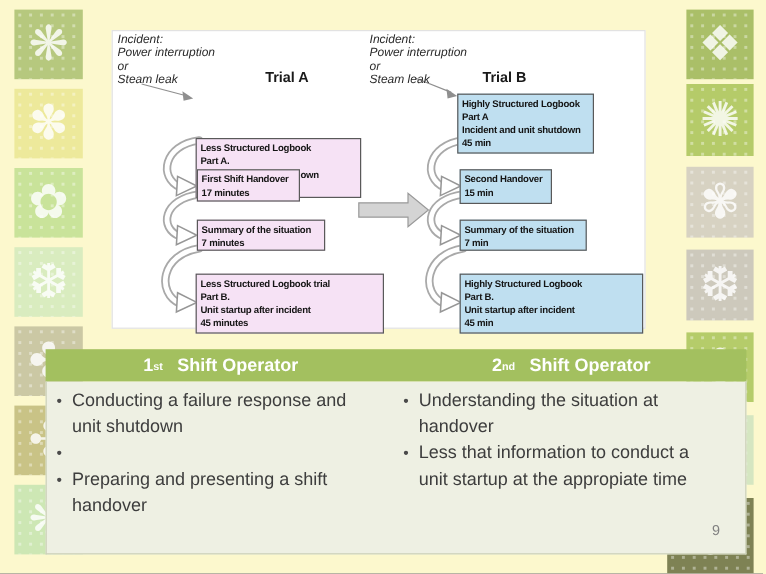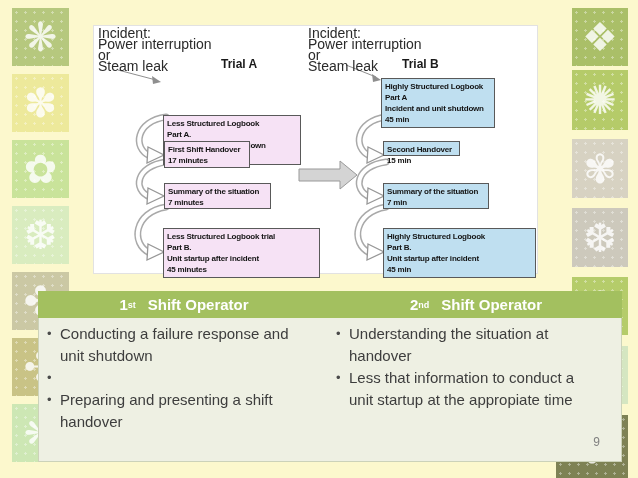--- a/index.html
+++ b/index.html
@@ -15,21 +15,21 @@
     background-image:radial-gradient(rgba(255,255,255,.38) 1.2px, transparent 1.4px);
     background-size:9px 9px;
   }
   
   .panel{
     position:absolute;left:93px;top:25px;width:445px;height:249px;
     background:var(--panel,#fff);border:1px solid #e2e2e2;z-index:2;box-sizing:border-box;
   }
   .overlay{position:absolute;left:0;top:0;width:445px;height:249px;}
   .incident{
-    position:absolute;font-size:14px;line-height:11px;color:#2a2a2a;white-space:pre-line;
+    position:absolute;font-size:10px;line-height:11px;color:#2a2a2a;white-space:pre-line;font-style:italic;
   }
   .trial-title{
     position:absolute;width:90px;text-align:left;font-size:12px;font-weight:bold;color:#1a1a1a;
   }
   .box{
     position:absolute;box-sizing:border-box;border:1px solid var(--box_border,#595959);
     padding:2px 3px;font-size:8px;font-weight:bold;line-height:11px;color:#141414;
     white-space:pre-line;letter-spacing:-0.2px;overflow:visible;
   }
   .box.pink{background:var(--trial_a_box,#f6e2f5);}
@@ -149,21 +149,21 @@
 
     <div class="incident" style="left:214px;top:2px;">Incident:
 Power interruption
 or
 Steam leak</div>
     <div class="trial-title" style="left:308px;top:31px;">Trial B</div>
     <div class="box blue" style="left:287px;top:52px;width:114px;height:50px;">Highly Structured Logbook
 Part A
 Incident and unit shutdown
 45 min</div>
-    <div class="box blue" style="left:289px;top:115px;width:77px;height:15px;">Second Handover
+    <div class="box blue" style="left:289px;top:115px;width:77px;height:29px;">Second Handover
 15 min</div>
     <div class="box blue" style="left:289px;top:157px;width:106px;height:26px;">Summary of the situation
 7 min</div>
     <div class="box blue" style="left:289px;top:202px;width:153px;height:50px;">Highly Structured Logbook
 Part B.
 Unit startup after incident
 45 min</div>
   </div>
 
   <div class="optable">

